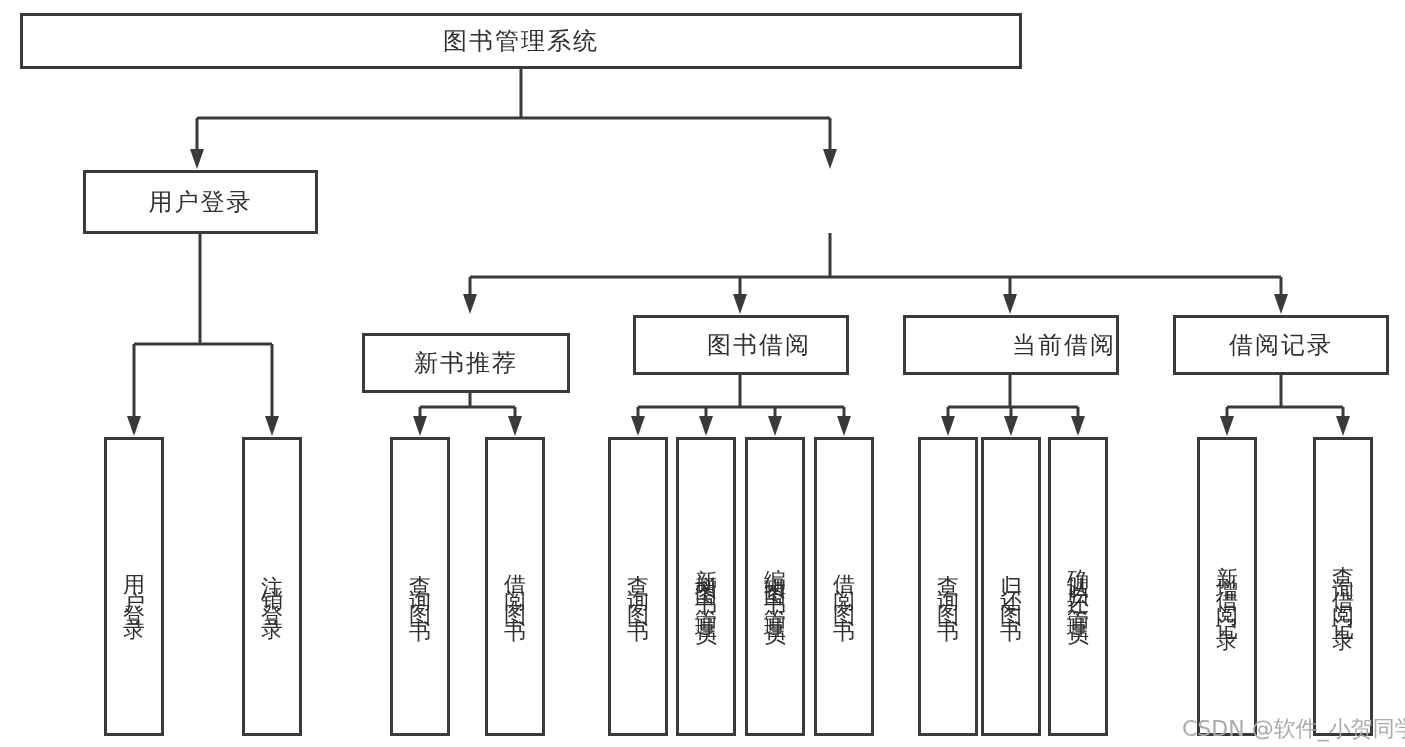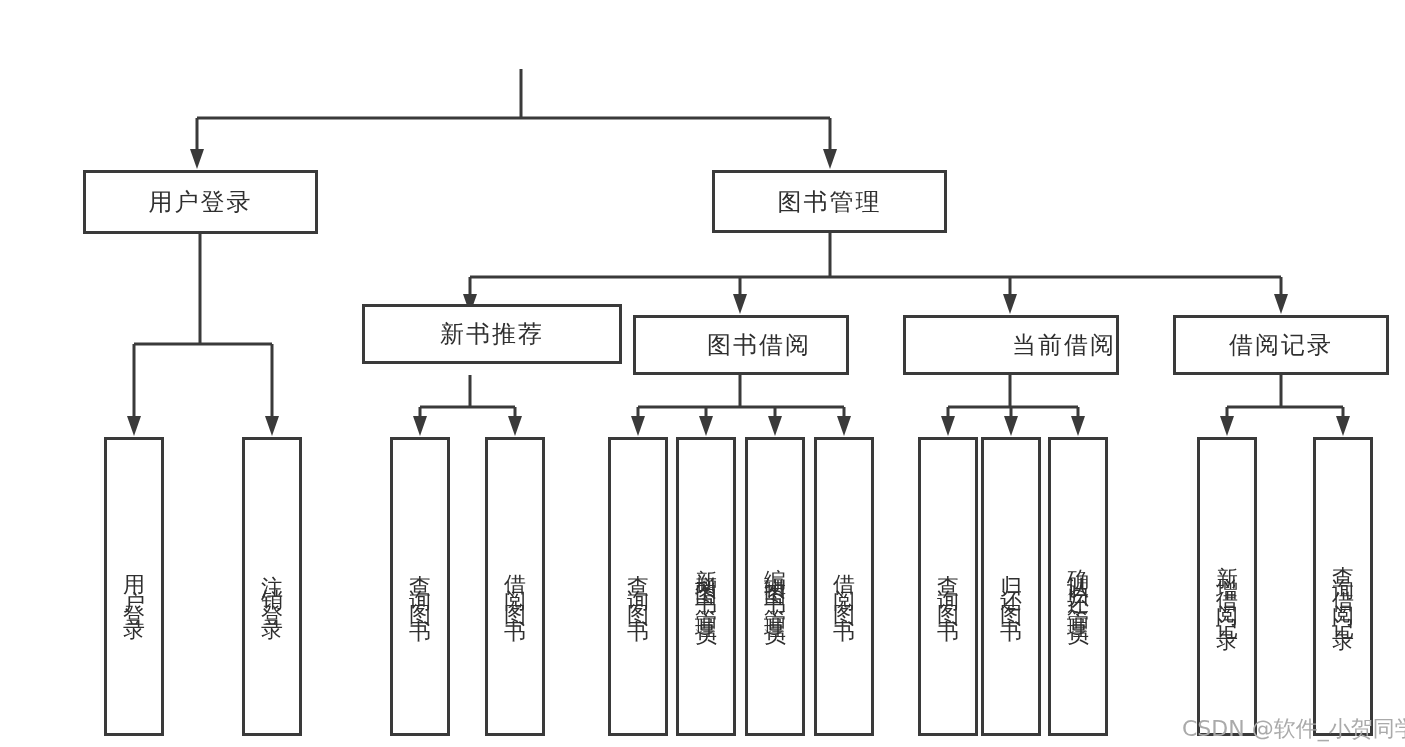--- a/index.html
+++ b/index.html
@@ -105,29 +105,29 @@
       <polygon points="768,416 782,416 775,436"></polygon>
       <polygon points="837,416 851,416 844,436"></polygon>
       <polygon points="941,416 955,416 948,436"></polygon>
       <polygon points="1004,416 1018,416 1011,436"></polygon>
       <polygon points="1071,416 1085,416 1078,436"></polygon>
       <polygon points="1220,416 1234,416 1227,436"></polygon>
       <polygon points="1336,416 1350,416 1343,436"></polygon>
     </g>
   </svg>
 
+  <div class="box" style="left:20px; top:13px; width:1002px; height:56px;">
+    <span class="hlabel">图书管理系统</span>
+  </div>
 
   <div class="box" style="left:83px; top:170px; width:235px; height:64px;">
     <span class="hlabel">用户登录</span>
   </div>
-  <div class="box" style="left:712px; top:170px; width:235px; height:63px;">
-    <span class="hlabel">图书管理</span>
-  </div>
 
-  <div class="box" style="left:362px; top:304px; width:260px; height:60px;">
+  <div class="box" style="left:362px; top:333px; width:208px; height:60px;">
     <span class="hlabel">新书推荐</span>
   </div>
   <div class="box" style="left:633px; top:315px; width:216px; height:60px;padding-left:36px;">
     <span class="hlabel">图书借阅</span>
   </div>
   <div class="box" style="left:903px; top:315px; width:216px; height:60px;justify-content:flex-end;">
     <span class="hlabel">当前借阅</span>
   </div>
   <div class="box" style="left:1173px; top:315px; width:216px; height:60px;">
     <span class="hlabel">借阅记录</span>

